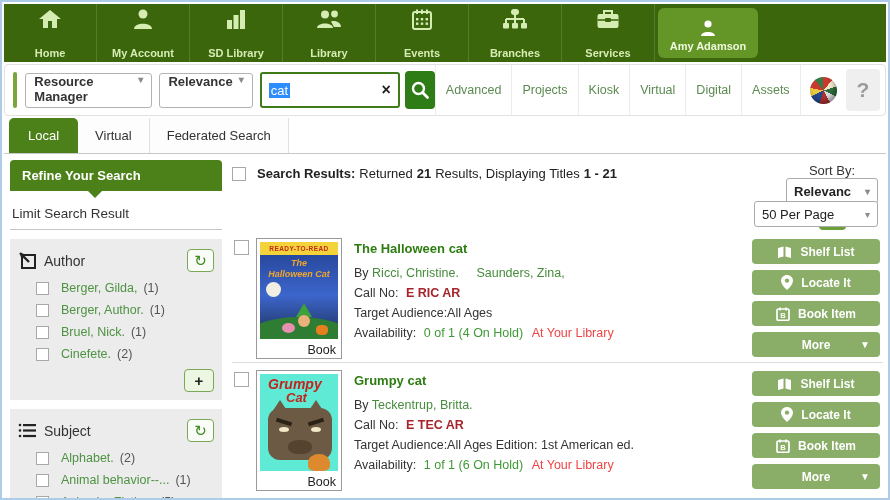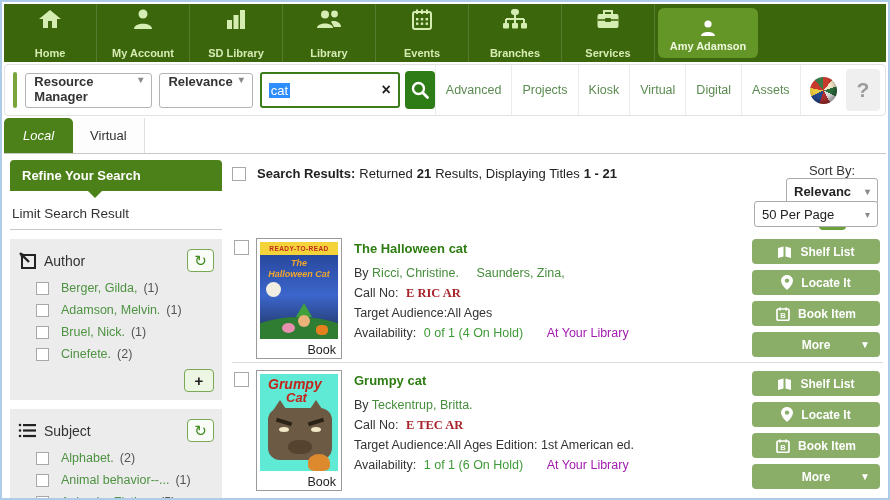--- a/index.html
+++ b/index.html
@@ -48,21 +48,21 @@
            box-shadow:inset -2px -3px 4px rgba(0,0,0,.35); }
   .help-btn { margin-left:auto; width:40px; height:42px; background:#efefef; border-radius:4px;
               color:#9c9c9c; font-weight:bold; font-size:21px; display:flex; align-items:center;
               justify-content:center; cursor:pointer; }
 
   
   .tabs { position:absolute; left:2px; right:2px; top:116px; height:36px;
           border-bottom:1px solid #c8c8c8; display:flex; align-items:stretch; }
   .tab { padding:0 17px; display:flex; align-items:center; font-size:13px; color:#333;
          border-right:1px solid #e0e0e0; cursor:pointer; background:#fdfdfd; }
-  .tab.first { border-left:1px solid #e0e0e0;font-style:italic; }
+  .tab.first { margin-left:5px; border-left:1px solid #e0e0e0; }
   .tab.active { background:#4c8018; color:#fff; border-radius:5px 5px 0 0;
                 border:none; padding:0 19px; }
 
   
   .sidebar { position:absolute; left:8px; top:158px; width:212px; }
   .side-header { height:31px; background:#4c8018; border-radius:4px 4px 0 0; color:#fff;
                  font-weight:bold; font-size:13px; display:flex; align-items:center;
                  padding-left:12px; position:relative; }
   .side-pointer { position:absolute; left:78px; top:31px; width:0; height:0;
                   border-left:7px solid transparent; border-right:7px solid transparent;
@@ -153,23 +153,23 @@
   .gc-eye-l { left:11px; } .gc-eye-r { right:11px; }
   .gc-muzzle { position:absolute; bottom:6px; left:20px; width:24px; height:14px;
              background:#55432f; border-radius:45%; }
   .gc-kitten { position:absolute; bottom:0; right:8px; width:22px; height:17px;
              background:#dd8a2f; border-radius:50% 50% 30% 30%; }
 
   .r-details { margin-left:12px; font-size:12.5px; color:#333; line-height:1.6; padding-top:1px; }
   .r-title { color:#2e7d12; font-weight:bold; font-size:13px; margin-bottom:3px; cursor:pointer; }
   .auth { color:#468c3c; cursor:pointer; }
   .auth + .auth { margin-left:14px; }
-  .callno { color:#a8242b; font-weight:bold; margin-left:4px;font-family:Liberation Serif, serif; }
+  .callno { color:#a8242b; font-weight:bold; margin-left:4px; }
   .avail { color:#3e9a37; margin-left:4px; }
-  .loc { color:#a21caf; margin-left:20px; cursor:pointer; }
+  .loc { color:#ef4444; margin-left:5px; cursor:pointer; }
 
   .r-buttons { position:absolute; right:3px; top:1px; width:128px; display:flex;
                flex-direction:column; gap:6px; }
   .rbtn { height:25px; background:#8aad68; border-radius:4px; color:#fff; font-size:12px;
           font-weight:bold; display:flex; align-items:center; justify-content:center;
           gap:8px; cursor:pointer; position:relative; }
   .rbtn .bcaret { position:absolute; right:10px; font-size:10px; color:#fff; }
 
   svg { display:block; }
 </style>
@@ -305,20 +305,21 @@
       <span class="qlink">Digital</span>
       <span class="qlink">Assets</span>
     </div>
     <div class="globe"></div>
     <div class="help-btn">?</div>
   </div>
 
   <div class="tabs">
     <div class="tab first active">Local</div>
     <div class="tab">Virtual</div>
+    <div class="tab">Federated Search</div>
   </div>
 
   <div class="sidebar">
     <div class="side-header">Refine Your Search</div>
     <div class="side-pointer"></div>
     <div class="limit">Limit Search Result</div>
 
     <div class="group">
       <div class="group-head">
         <span>
@@ -331,21 +332,21 @@
         <span class="group-title">Author</span>
         <span class="refresh-btn">↻</span>
       </div>
       <div class="facet-row">
         <span class="cb"></span>
         <span class="facet-label">Berger, Gilda,</span>
         <span class="facet-count">(1)</span>
       </div>
       <div class="facet-row">
         <span class="cb"></span>
-        <span class="facet-label">Adamson, Melvin.</span>
+        <span class="facet-label">Berger, Author.</span>
         <span class="facet-count">(1)</span>
       </div>
       <div class="facet-row">
         <span class="cb"></span>
         <span class="facet-label">Bruel, Nick.</span>
         <span class="facet-count">(1)</span>
       </div>
       <div class="facet-row">
         <span class="cb"></span>
         <span class="facet-label">Cinefete.</span>

